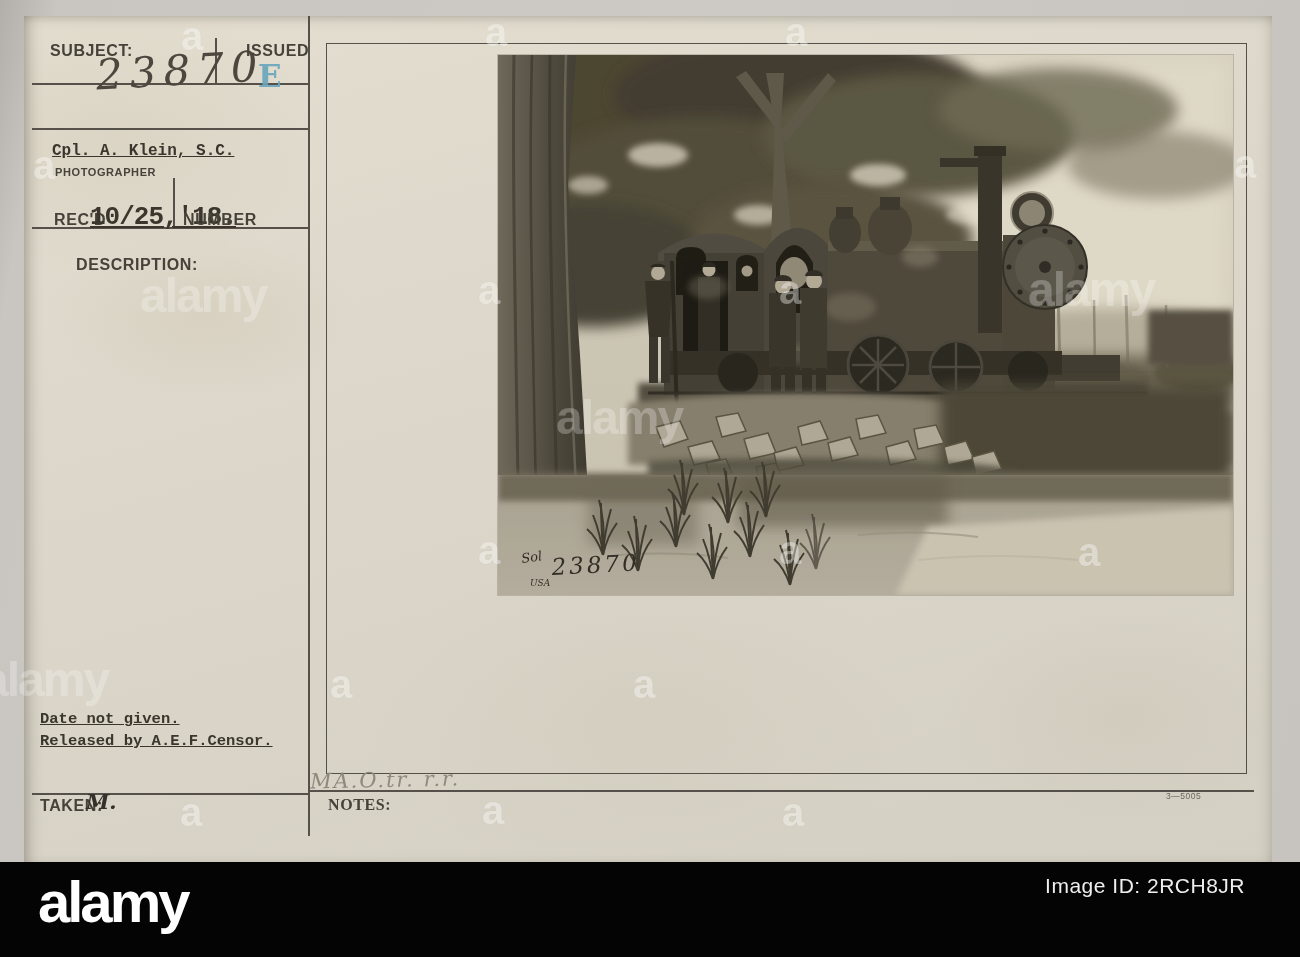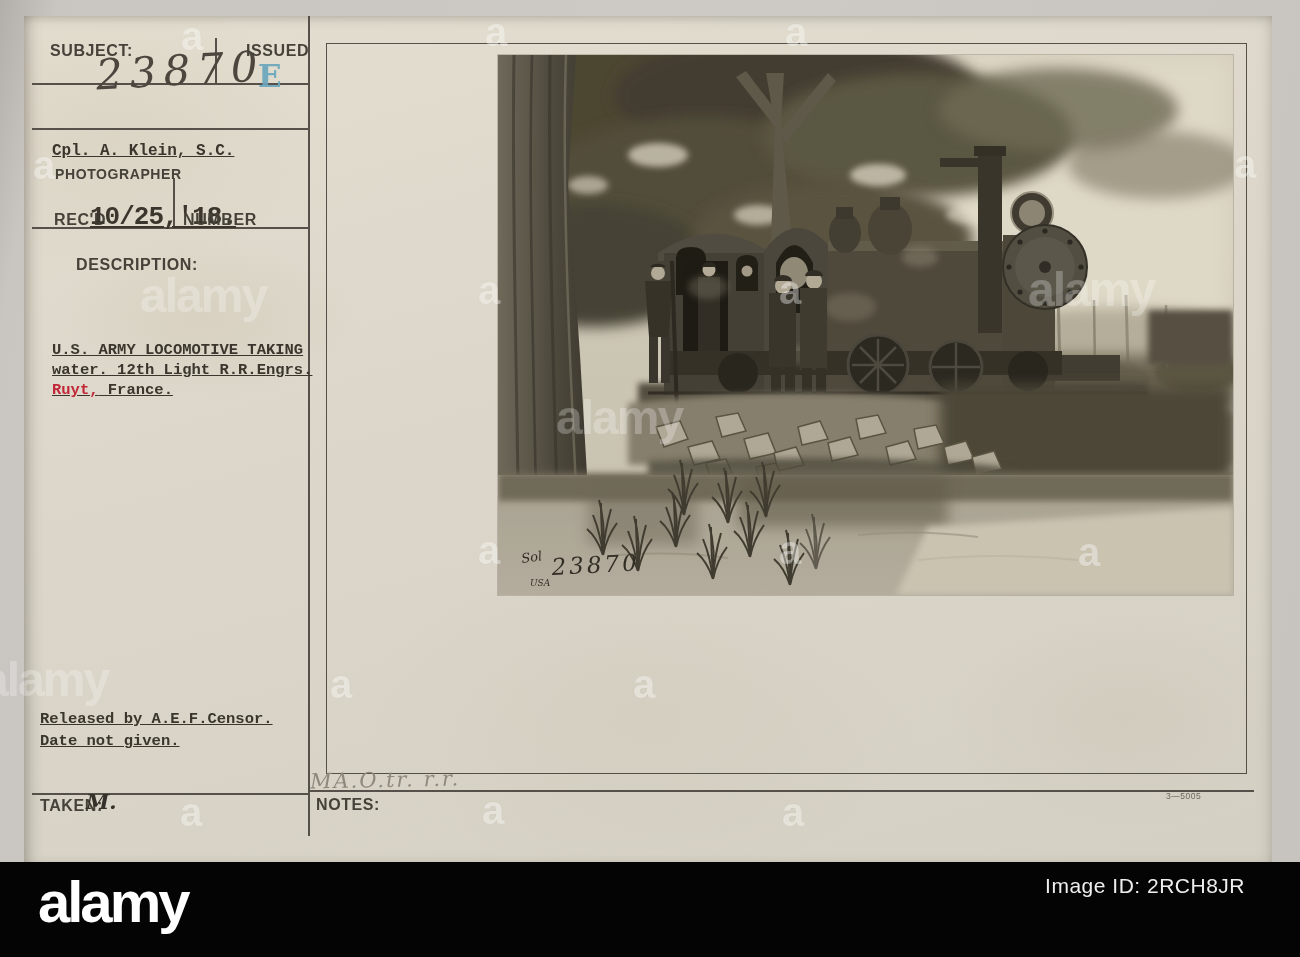--- a/index.html
+++ b/index.html
@@ -87,43 +87,38 @@
     <div class="line v" style="left:284px;top:0px;height:820px;"></div>
     <div class="line h" style="left:286px;top:774px;width:944px;"></div>
     <div class="inner-border"></div>
 
     <div class="lbl" style="left:26px;top:26px;">SUBJECT:</div>
     <div class="hand" style="left:72px;top:30px;font-size:42px;letter-spacing:7px;transform:rotate(-3deg);color:#4c473e;">23870</div>
     <div class="lbl" style="left:222px;top:26px;">ISSUED</div>
     <div class="stamp-e">E</div>
 
     <div class="typed" style="left:28px;top:126px;font-size:16px;">Cpl. A. Klein, S.C.</div>
-    <div class="lbl" style="left:31px;top:150px;font-size:14px;">PHOTOGRAPHER</div>
+    <div class="lbl" style="left:31px;top:150px;font-size:11px;">PHOTOGRAPHER</div>
 
     <div class="lbl" style="left:30px;top:195px;">REC'D</div>
     <div class="typed" style="left:66px;top:186px;font-size:26px;letter-spacing:-1px;">10/25,'18.</div>
     <div class="lbl" style="left:159px;top:195px;">NUMBER</div>
 
     <div class="lbl" style="left:28px;top:240px;padding-left:24px;">DESCRIPTION:</div>
-    <div class="desc-block">
-      <div class="typed" style="position:static;">U.S. ARMY LOCOMOTIVE TAKING</div>
-      <div class="typed" style="position:static;">water. 12th Light R.R.Engrs.</div>
-      <div class="typed" style="position:static;"><span class="red">Ruyt,</span><span> France.</span></div>
-    </div>
 
     <div class="released-block">
+      <div class="typed" style="position:static;">Date not given.</div>
       <div class="typed" style="position:static;">Released by A.E.F.Censor.</div>
-      <div class="typed" style="position:static;">Date not given.</div>
     </div>
 
     <div class="lbl" style="left:16px;top:781px;">TAKEN:</div>
     <div class="hand" style="left:62px;top:773px;font-size:21px;font-weight:bold;color:#34302a;">M.</div>
 
     <div class="hand" style="left:286px;top:752px;font-size:21px;color:#8f897c;letter-spacing:2px;transform:rotate(-1.2deg);">MA.O.tr. r.r.</div>
-    <div class="lbl" style="left:292px;top:780px;">NOTES:</div>
+    <div class="lbl" style="left:304px;top:780px;font-family:Liberation Serif, serif;">NOTES:</div>
     <div class="print-no">3—5005</div>
 
     <div class="photo">
       <svg width="735" height="540" viewBox="0 0 735 540">
         <defs>
           <filter id="f1" x="-40%" y="-40%" width="180%" height="180%">
               <feGaussianBlur stdDeviation="7"></feGaussianBlur>
             </filter>
           <filter id="f2" x="-40%" y="-40%" width="180%" height="180%">
               <feGaussianBlur stdDeviation="3"></feGaussianBlur>

